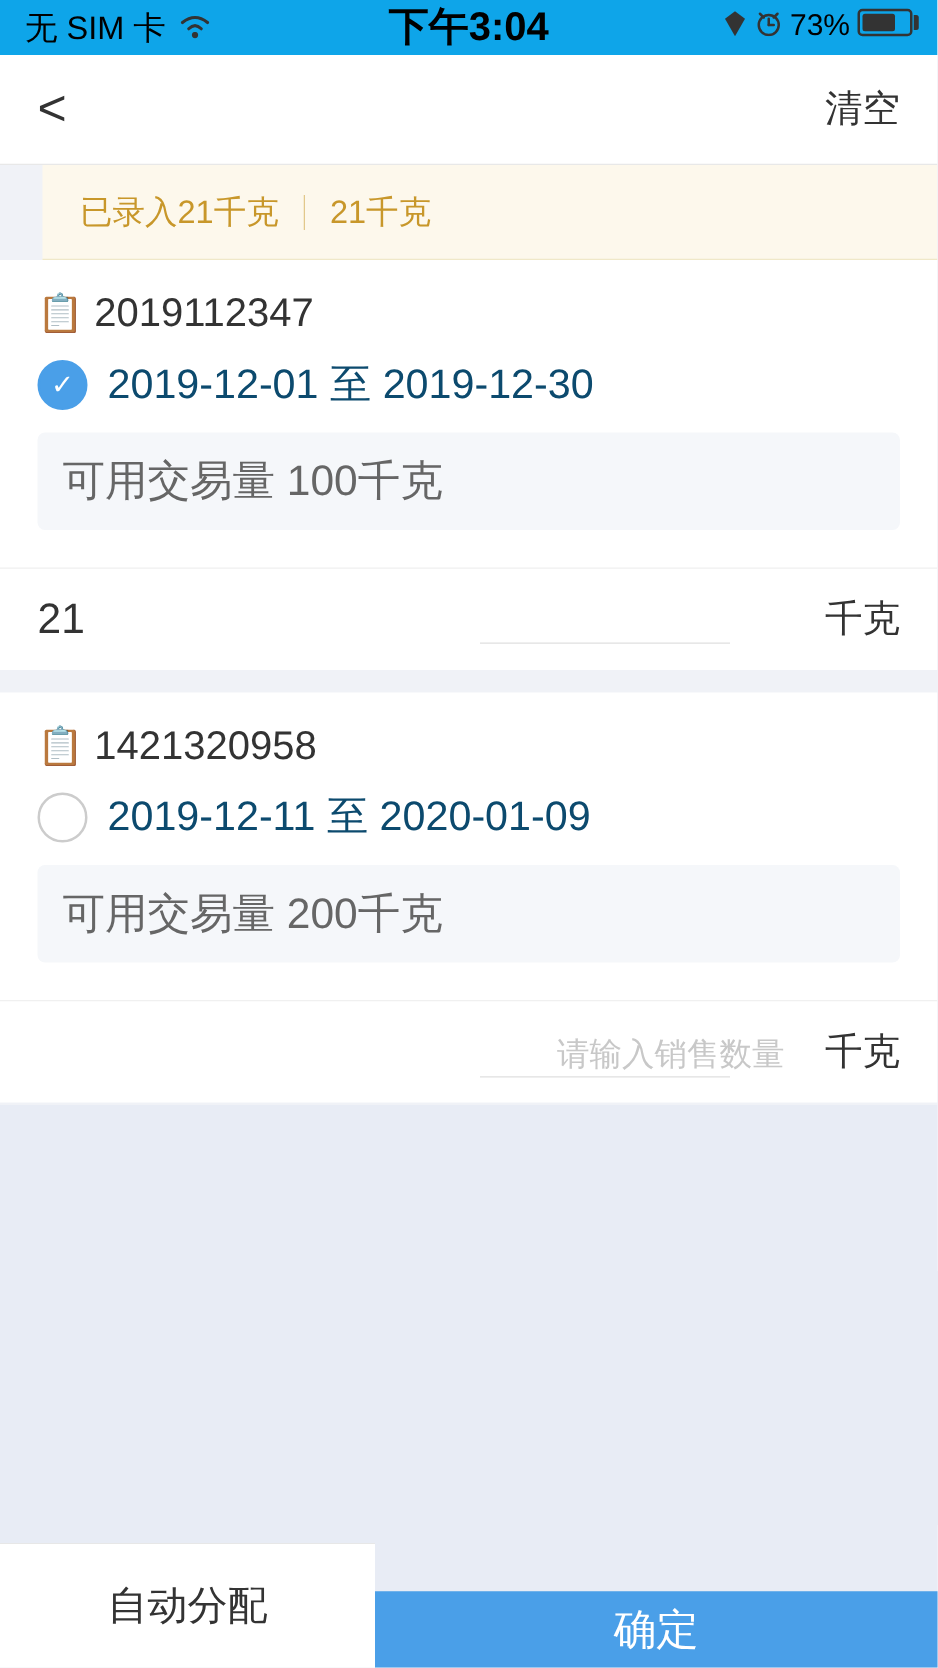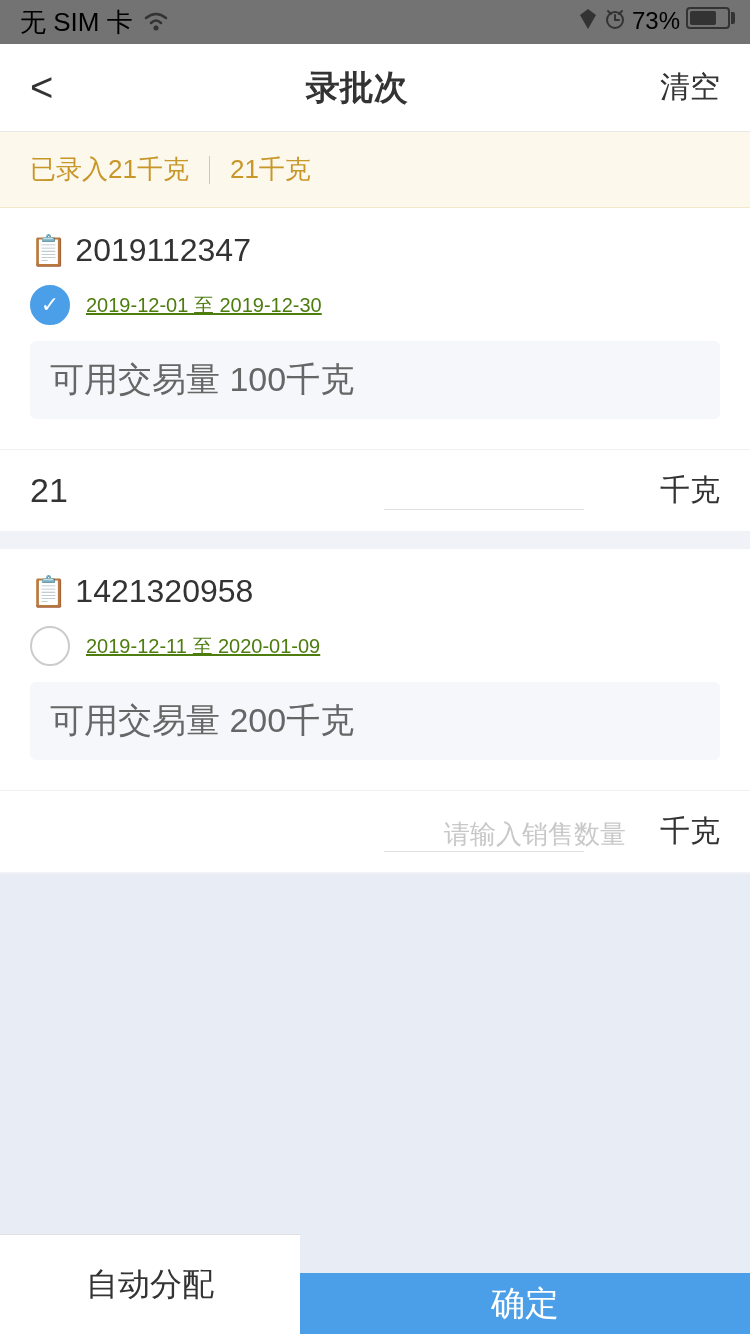--- a/index.html
+++ b/index.html
@@ -8,21 +8,21 @@
       font-family: -apple-system, "PingFang SC", "Helvetica Neue", sans-serif;
       background: #f0f2f7;
       width: 750px;
       min-height: 1334px;
       overflow-x: hidden;
     }
 
     
     .status-bar {
       height: 44px;
-      background: #737373;
+      background: #0ea5e9;
       display: flex;
       align-items: center;
       justify-content: space-between;
       padding: 0 20px;
       font-size: 28px;
     }
     .status-left {
       display: flex;
       align-items: center;
       gap: 8px;
@@ -95,20 +95,21 @@
     }
 
     
     .info-banner {
       background: #fdf8ec;
       padding: 20px 30px;
       display: flex;
       align-items: center;
       gap: 20px;
       border-bottom: 1px solid #f0e8c8;
+      margin-left: 34px;
     }
     .info-item {
       font-size: 26px;
       color: #c8972a;
     }
     .info-divider {
       width: 1px;
       height: 28px;
       background: #c8972a;
       opacity: 0.5;
@@ -159,23 +160,22 @@
     .radio-circle.checked {
       background: #4a9fe8;
       border-color: #4a9fe8;
     }
     .radio-circle.checked::after {
       content: '✓';
       color: #fff;
       font-size: 22px;
     }
     .date-text {
-      font-size: 20px;
-      color: #4d7c0f;
-      text-decoration: underline;
+      font-size: 33px;
+      color: #0c4a6e;
     }
 
     .availability-box {
       background: #f5f7fa;
       border-radius: 6px;
       padding: 16px 20px;
       margin: 0 0 0 0;
     }
     .availability-text {
       font-size: 34px;
@@ -189,21 +189,21 @@
       justify-content: flex-end;
       padding: 20px 30px 20px 30px;
       gap: 16px;
       border-top: 1px solid #f0f0f0;
     }
     .quantity-input {
       border: none;
       outline: none;
       font-size: 34px;
       color: #333;
-      text-align: left;
+      text-align: center;
       width: 200px;
       background: transparent;
     }
     .quantity-input::placeholder {
       color: #c8c8c8;
       font-size: 26px;
     }
     .unit-label {
       font-size: 30px;
       color: #333;
@@ -277,20 +277,21 @@
     <span>无 SIM 卡</span>
     <span>
       <svg width="30" height="22" viewBox="0 0 30 22">
         <path d="M15 18 L15 18" stroke="#333" stroke-width="3" stroke-linecap="round"></path>
         <path d="M10 14 Q15 9 20 14" stroke="#333" stroke-width="2.5" fill="none" stroke-linecap="round"></path>
         <path d="M5 9 Q15 1 25 9" stroke="#333" stroke-width="2.5" fill="none" stroke-linecap="round"></path>
         <circle cx="15" cy="19" r="2.5" fill="#333"></circle>
       </svg>
     </span>
   </div>
+  <div class="status-center">下午3:04</div>
   <div class="status-right">
     <span>
       <svg width="20" height="24" viewBox="0 0 20 24">
         <path d="M10 2 L18 8 L10 22 L2 8 Z" fill="#333"></path>
       </svg>
     </span>
     <span>
       <svg width="22" height="22" viewBox="0 0 22 22">
         <circle cx="11" cy="13" r="8" stroke="#333" stroke-width="2" fill="none"></circle>
         <line x1="11" y1="13" x2="11" y2="8" stroke="#333" stroke-width="2" stroke-linecap="round"></line>
@@ -301,21 +302,20 @@
     </span>
     <span>73%</span>
     <div class="battery">
       <div class="battery-fill"></div>
     </div>
   </div>
 </div>
 
 <div class="nav-bar">
   <span class="nav-back">&lt;</span>
-  <span class="nav-title">录批次</span>
   <span class="nav-action">清空</span>
 </div>
 
 <div class="info-banner">
   <span class="info-item">已录入21千克</span>
   <div class="info-divider"></div>
   <span class="info-item">21千克</span>
 </div>
 
 <div class="card">

